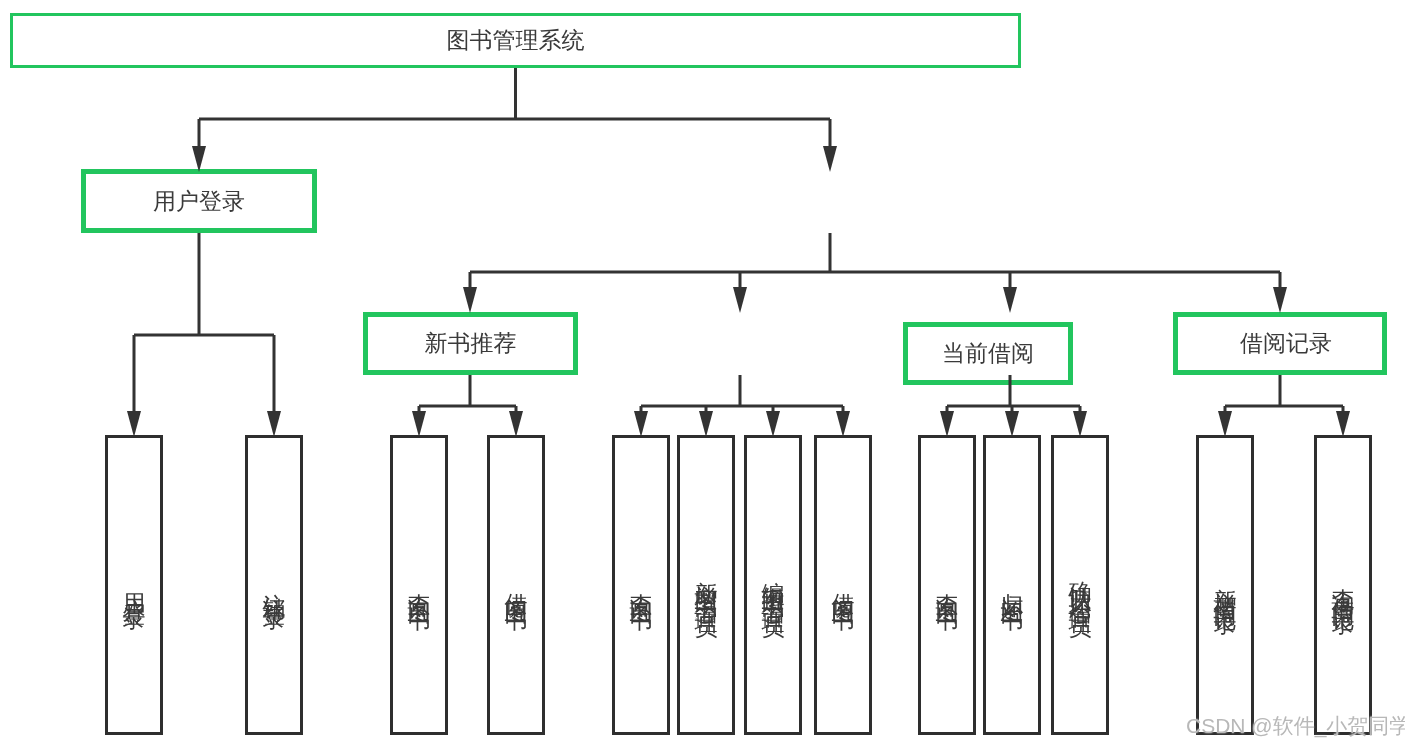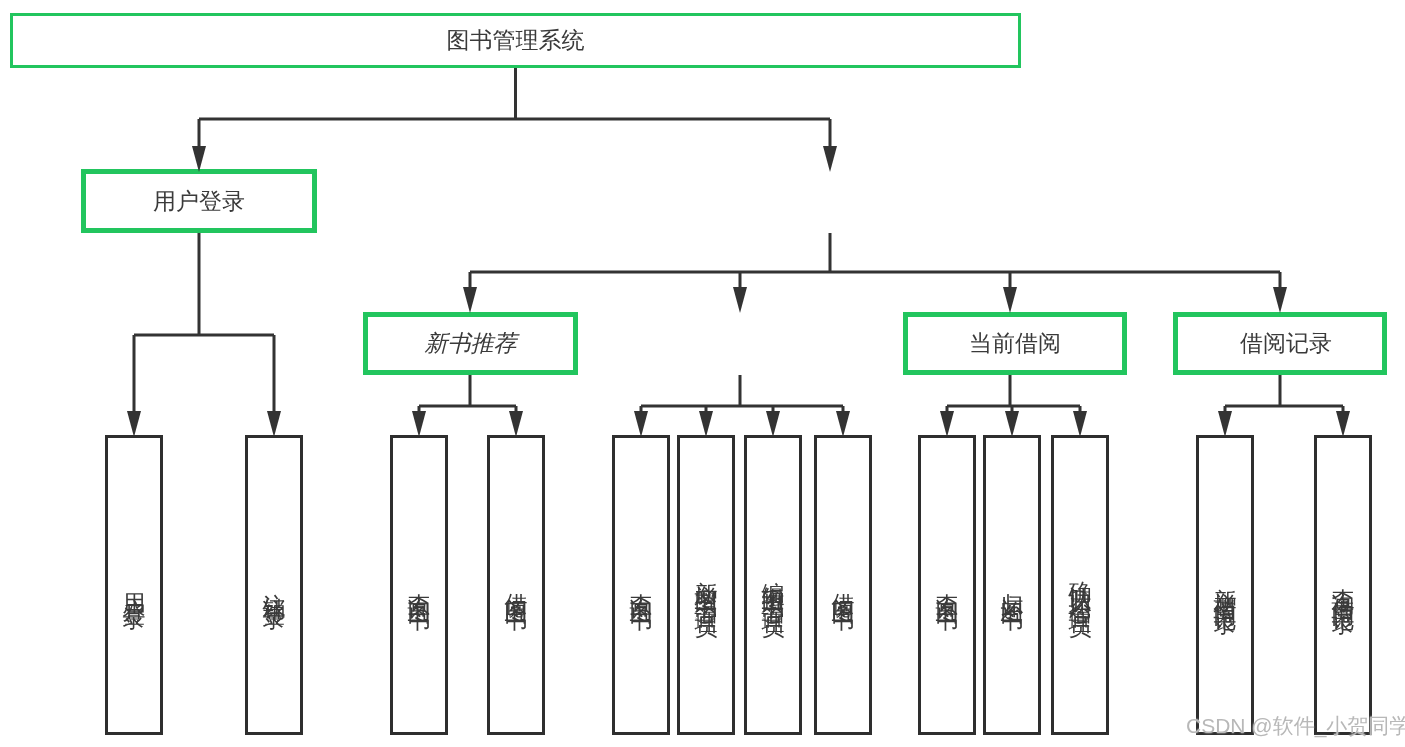--- a/index.html
+++ b/index.html
@@ -66,24 +66,24 @@
 <div class="stage">
 
   <div class="node root" style="left:10px; top:13px; width:1011px; height:55px;">
     <span>图书管理系统</span>
   </div>
 
   <div class="node" style="left:81px; top:169px; width:236px; height:64px;">
     <span>用户登录</span>
   </div>
 
-  <div class="node" style="left:363px; top:312px; width:215px; height:63px;font-style:italic;">
+  <div class="node" style="left:363px; top:312px; width:215px; height:63px;">
     <span>新书推荐</span>
   </div>
-  <div class="node" style="left:903px; top:312px; width:224px; height:63px;">
+  <div class="node" style="left:903px; top:322px; width:170px; height:63px;">
     <span>当前借阅</span>
   </div>
   <div class="node" style="left:1173px; top:312px; width:214px; height:63px;padding-left:12px;">
     <span>借阅记录</span>
   </div>
 
   <div class="leaf" style="left:105px; top:435px;">
     <span class="vtext">用户登录</span>
   </div>
   <div class="leaf" style="left:245px; top:435px;">

